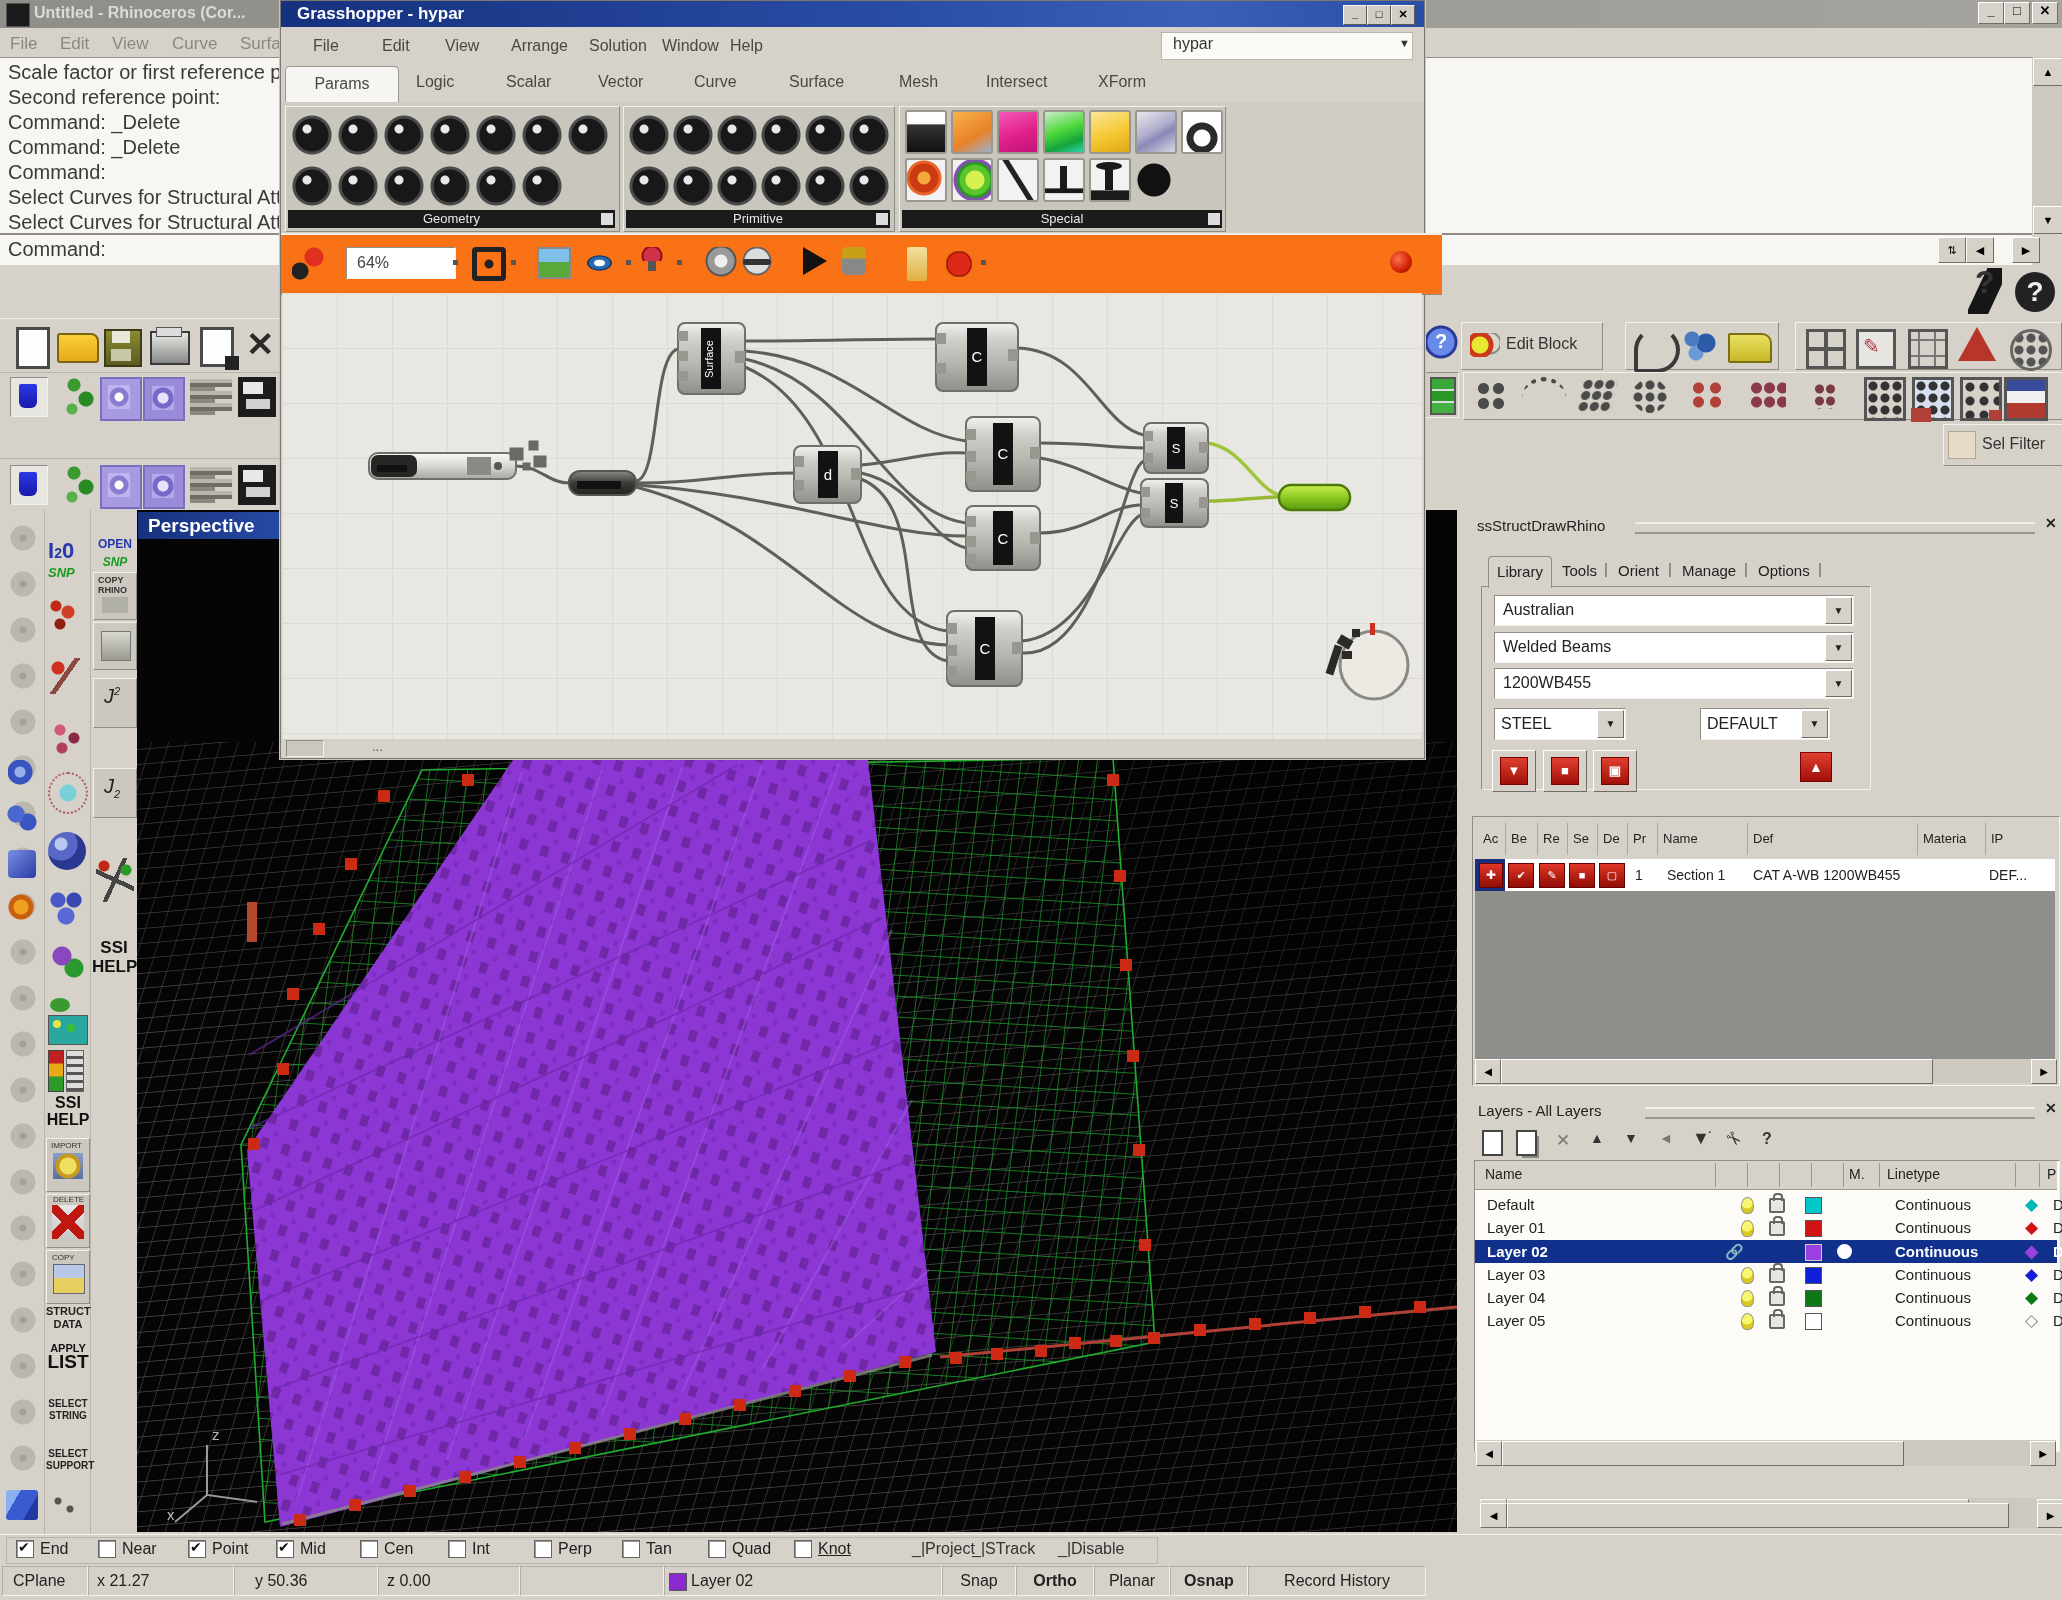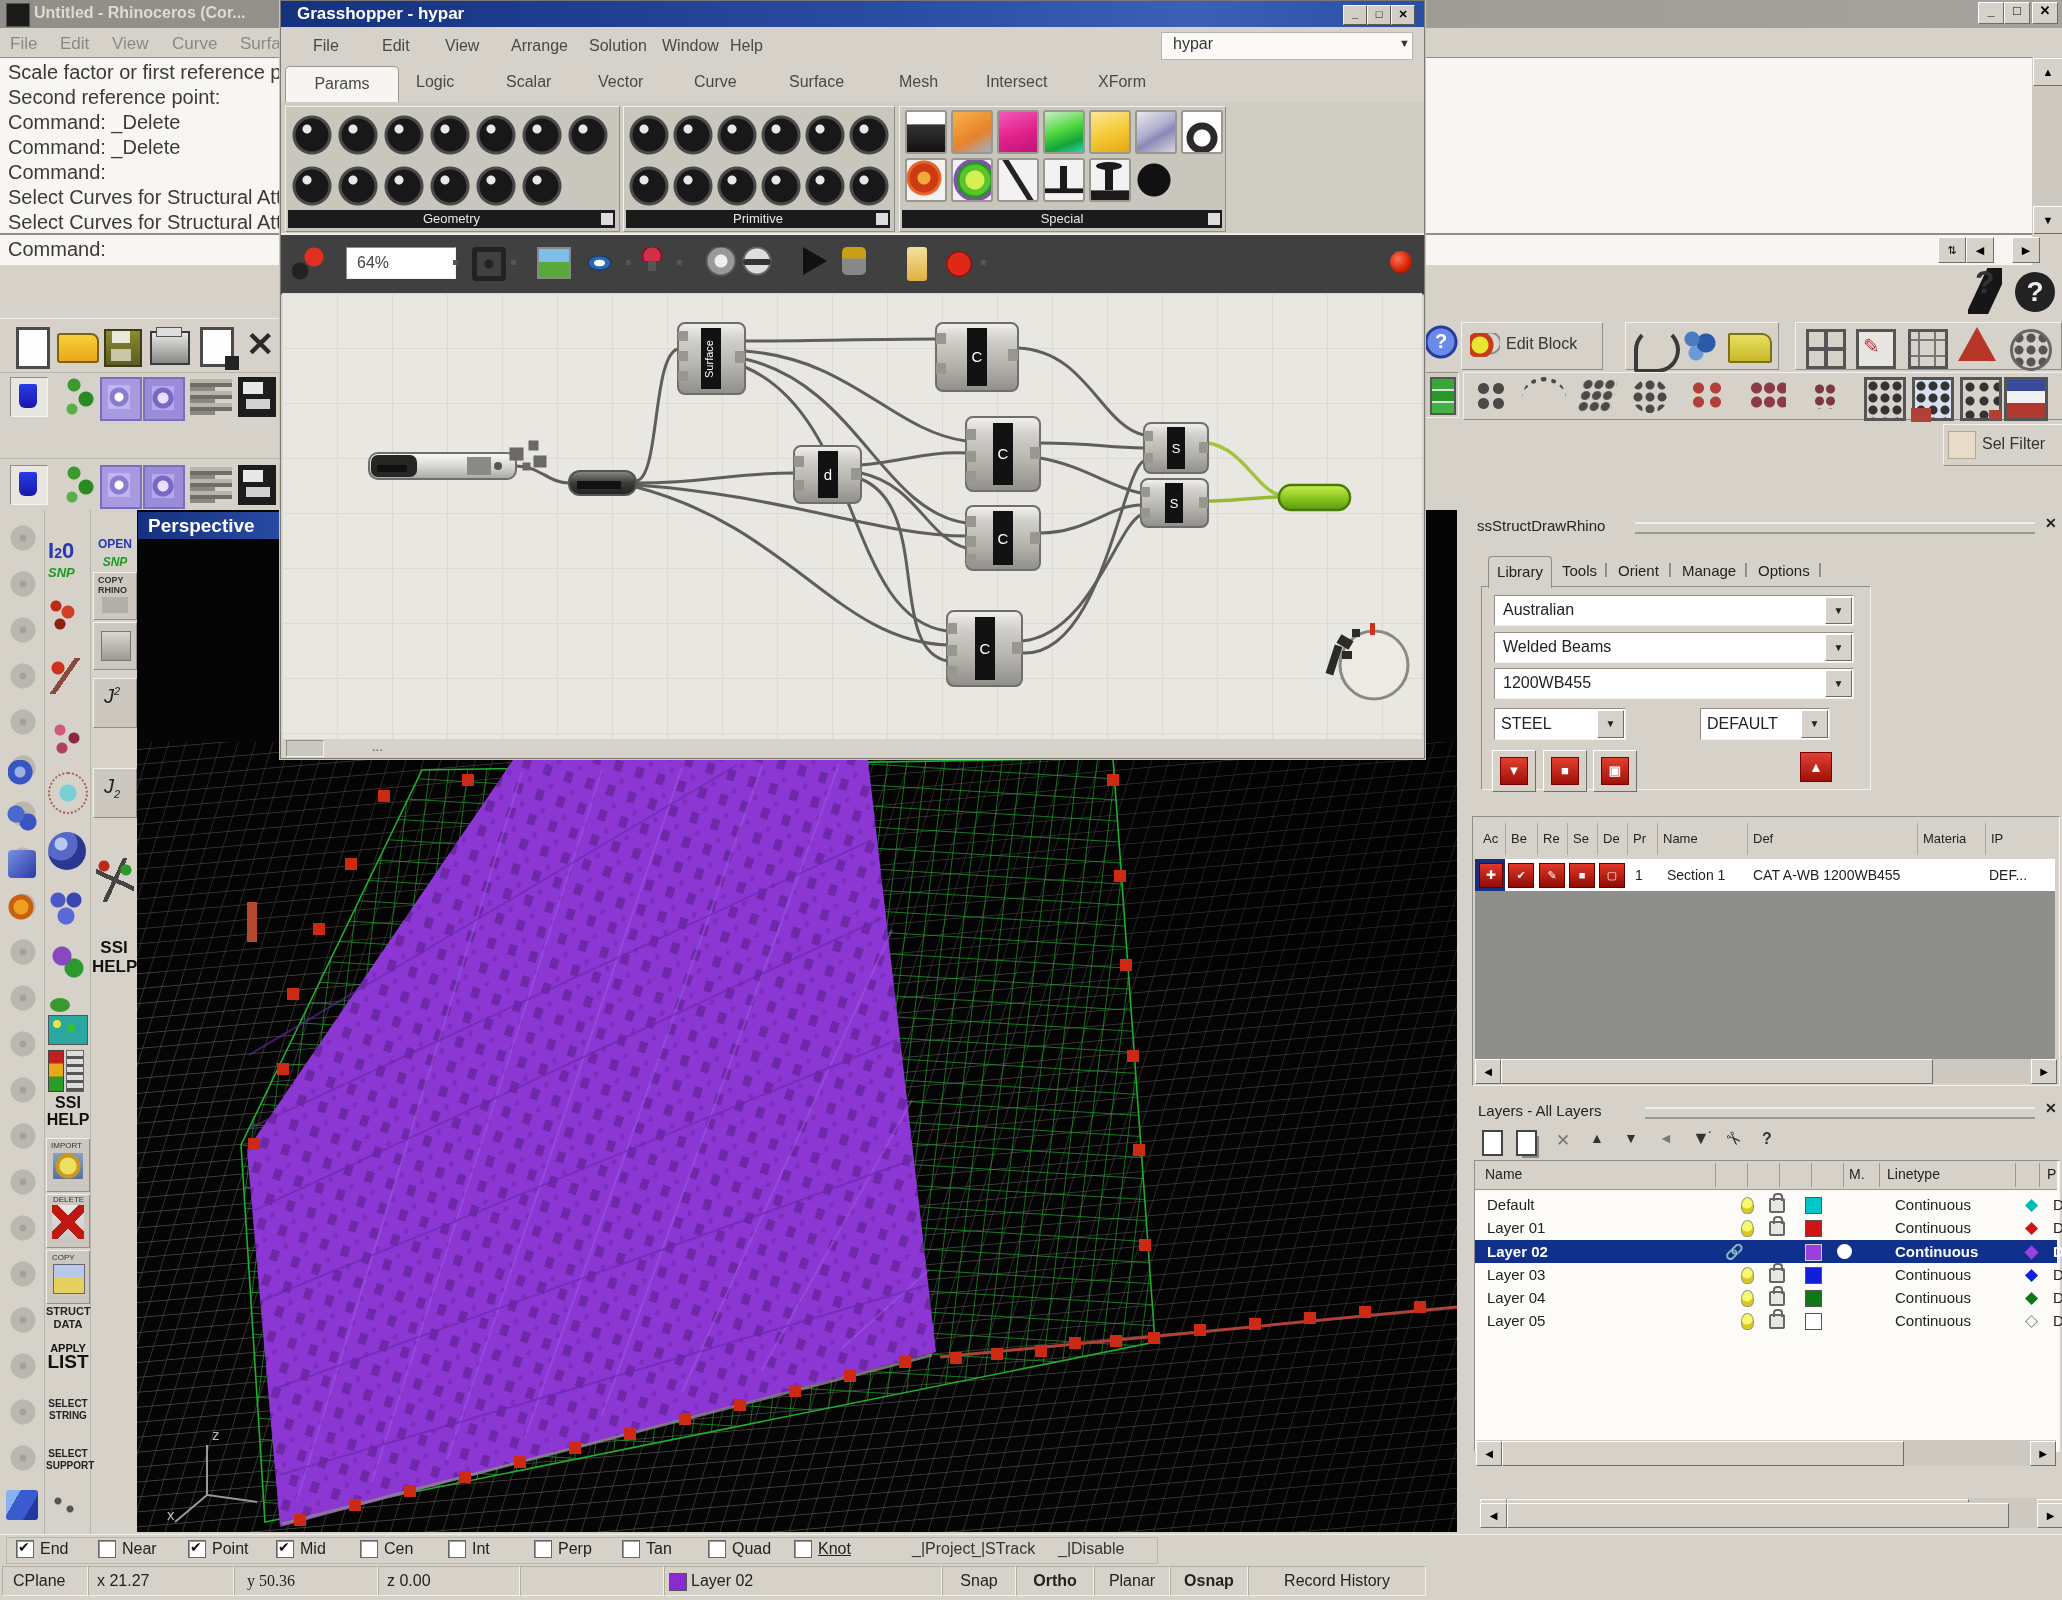--- a/index.html
+++ b/index.html
@@ -599,21 +599,21 @@
         </div>
       <div class="sic" style="left:186px;top:48px;background:linear-gradient(#f2f2f2 75%,#1a1a1a 77%);">
           <div class="abs" style="left:14px;top:4px;width:8px;height:26px;background:#1a1a1a;"></div>
           <div class="abs" style="left:5px;top:2px;width:26px;height:8px;background:#1a1a1a;border-radius:50%;"></div>
         </div>
       <div class="sic" style="left:230px;top:48px;border-color:transparent;background:radial-gradient(circle at 19px 20px,#111 0 16px,transparent 17px),radial-gradient(circle at 26px 14px,#e8e8e8 0 7px,transparent 8px);"></div>
     </div>
     <div class="abs" style="left:621px;top:108px;width:320px;height:18px;background:#1b1b1b;color:#e8e8e8;font-size:13px;text-align:center;line-height:18px;">Special<span class="abs" style="right:2px;top:3px;width:12px;height:12px;background:#ddd;"></span></div>
   </div>
 
-  <div class="abs" style="left:0;top:232px;width:1143px;height:59px;background:#404040;border-top:2px solid #efeee9;border-bottom:1px solid #8f8d86;" id="ghtoolbar">
+  <div class="abs" style="left:0;top:232px;width:1143px;height:59px;background:#f97316;border-top:2px solid #efeee9;border-bottom:1px solid #8f8d86;padding-left:18px;" id="ghtoolbar">
     <div class="tbic" style="left:11px;background:radial-gradient(circle at 22px 10px,#e03020 0 9px,transparent 10px),radial-gradient(circle at 8px 24px,#222 0 8px,transparent 9px);border-radius:6px;"></div>
     <div class="abs sunk" style="left:65px;top:12px;width:98px;height:30px;background:#fff;font-size:16px;color:#444;line-height:30px;padding-left:10px;">64%</div>
     <div class="abs" style="left:172px;top:25px;width:5px;height:5px;background:#555;"></div>
     <div class="tbic" style="left:191px;border:5px solid #222;border-radius:4px;width:24px;height:24px;background:radial-gradient(circle,#222 0 4px,transparent 5px);"></div>
     <div class="abs" style="left:230px;top:25px;width:5px;height:5px;background:#555;"></div>
     <div class="tbic" style="left:256px;background:linear-gradient(#7ec0ea 45%,#58a83a 48%);border:2px solid #888;width:30px;height:28px;"></div>
     <div class="tbic" style="left:300px;top:16px;width:37px;height:24px;background:radial-gradient(ellipse 18px 11px at center,#fff 0 5px,#2a6ab0 6px 10px,#1a3a6a 11px 12px,transparent 13px);"></div>
     <div class="abs" style="left:345px;top:25px;width:5px;height:5px;background:#555;"></div>
     <div class="tbic" style="left:360px;width:22px;background:radial-gradient(circle at 11px 9px,#d03048 0 8px,#8a1020 9px 10px,transparent 11px),linear-gradient(#0000 14px,#555 14px 24px,#0000 24px);background-repeat:no-repeat;background-size:22px 14px,8px 34px;background-position:0 0,7px 0;"></div>
     <div class="abs" style="left:396px;top:25px;width:5px;height:5px;background:#555;"></div>
@@ -809,21 +809,21 @@
     <span class="abs" style="left:732px;top:5px;">Quad</span>
   <span class="cb" style="left:794px;"></span>
     <span class="abs" style="left:818px;top:5px;text-decoration:underline;">Knot</span>
   <span class="abs" style="left:884px;top:5px;color:#333;margin-left:28px;">_|Project</span>
   <span class="abs" style="left:972px;top:5px;color:#333;">_|STrack</span>
   <span class="abs" style="left:1058px;top:5px;color:#333;">_|Disable</span>
 </div>
 <div id="statusbar" class="abs" style="left:0;top:1564px;width:2062px;height:36px;background:#d6d2c9;font-size:16px;color:#222;">
   <div class="abs seg" style="left:2px;width:84px;"><span style="margin-left:10px;">CPlane</span></div>
   <div class="abs seg" style="left:88px;width:144px;"><span style="margin-left:8px;">x 21.27</span></div>
-  <div class="abs seg" style="left:234px;width:142px;"><span style="margin-left:12px;font-family:Liberation Serif, serif;">y 50.36</span></div>
+  <div class="abs seg" style="left:234px;width:142px;"><span style="margin-left:20px;">y 50.36</span></div>
   <div class="abs seg" style="left:378px;width:140px;"><span style="margin-left:8px;">z 0.00</span></div>
   <div class="abs seg" style="left:520px;width:142px;"></div>
   <div class="abs seg" style="left:664px;width:276px;"><span class="abs" style="left:4px;top:6px;width:16px;height:16px;background:#8a2ad0;border:1px solid #555;"></span><span style="margin-left:26px;">Layer 02</span></div>
   <div class="abs seg" style="left:942px;width:72px;text-align:center;">Snap</div>
   <div class="abs seg" style="left:1016px;width:76px;text-align:center;font-weight:bold;">Ortho</div>
   <div class="abs seg" style="left:1094px;width:74px;text-align:center;">Planar</div>
   <div class="abs seg" style="left:1170px;width:76px;text-align:center;font-weight:bold;">Osnap</div>
   <div class="abs seg" style="left:1248px;width:176px;text-align:center;">Record History</div>
 </div>
 

